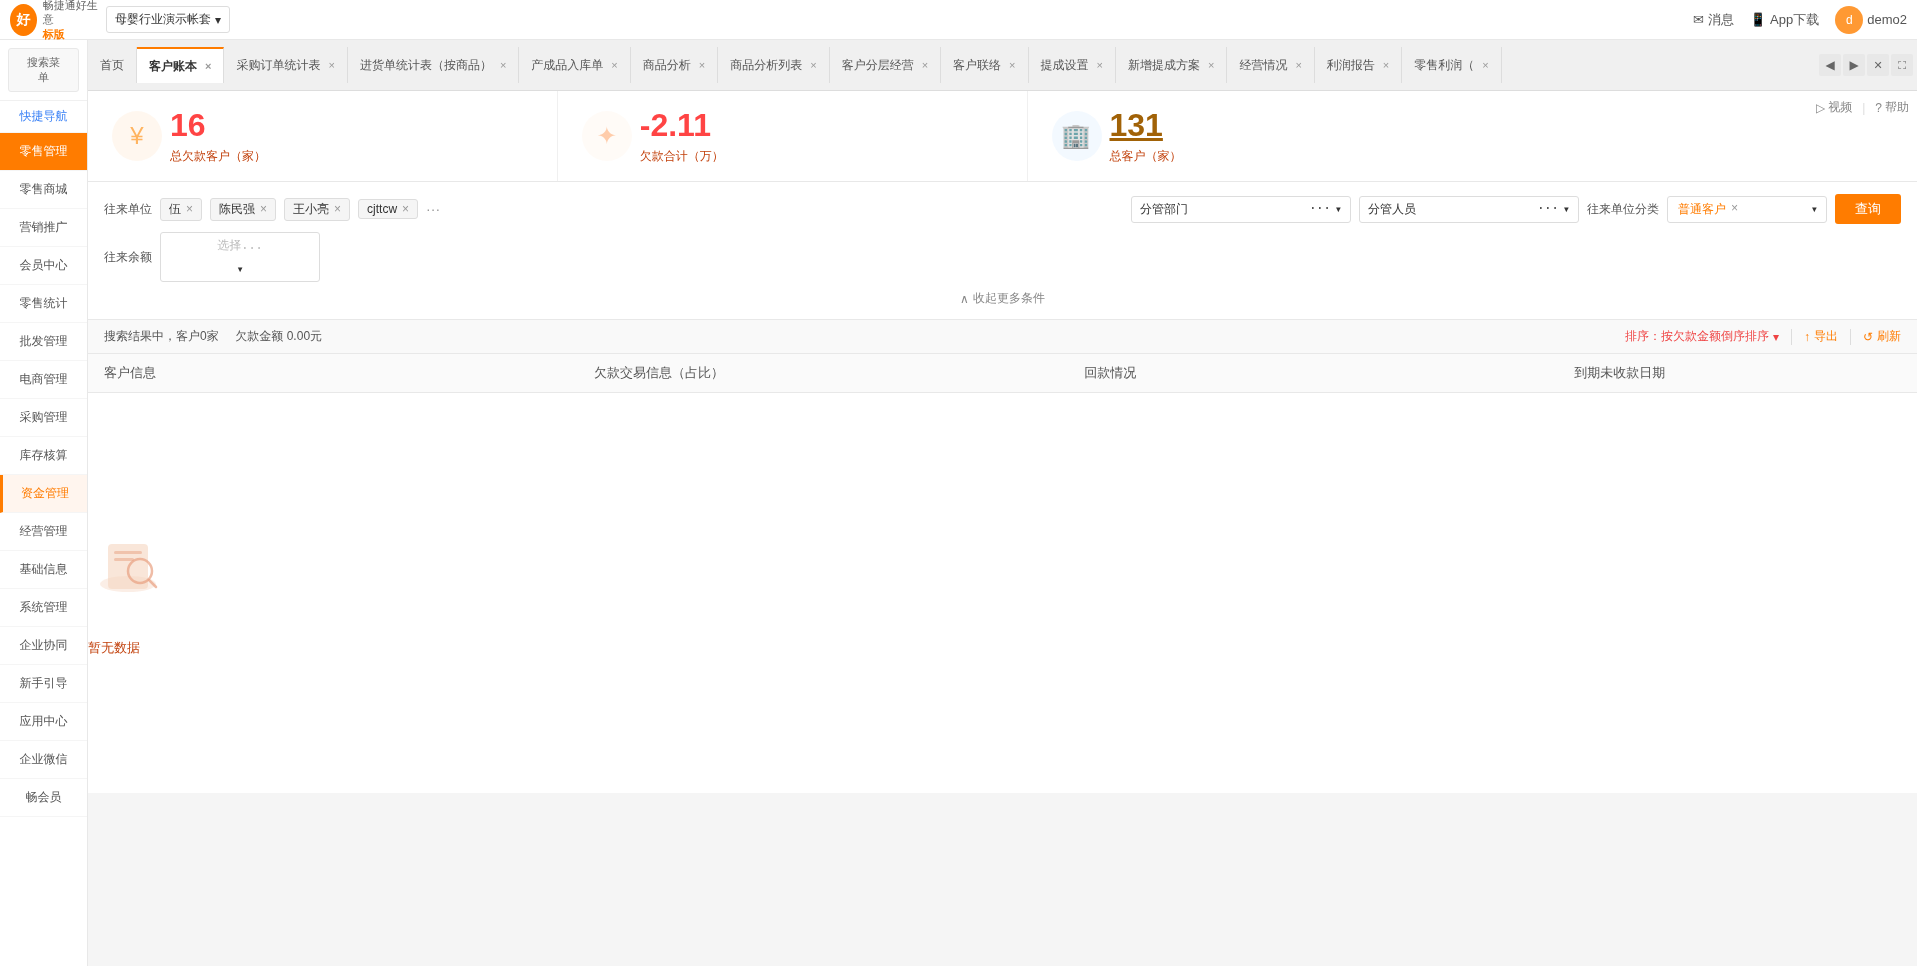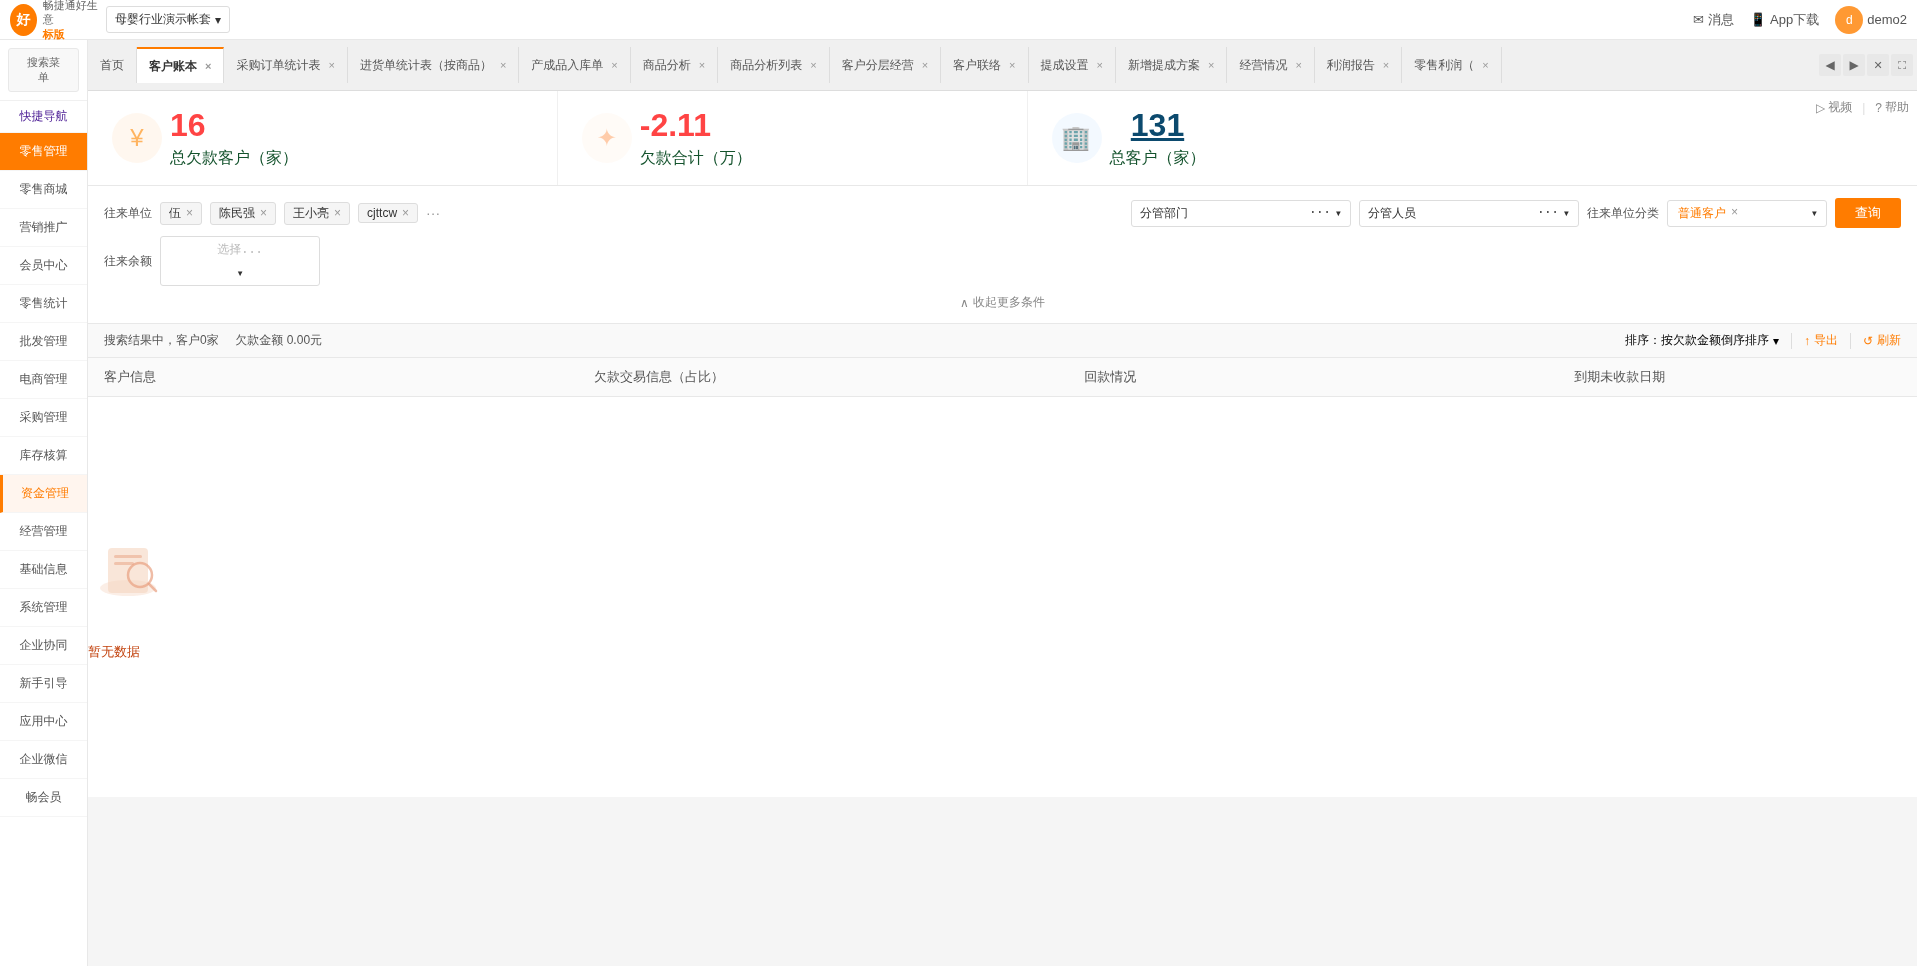--- a/index.html
+++ b/index.html
@@ -15,21 +15,21 @@
     .top-right-item { display: flex; align-items: center; gap: 4px; cursor: pointer; font-size: 13px; color: #555; }
     .avatar { width: 28px; height: 28px; border-radius: 50%; background: #ff9933; display: flex; align-items: center; justify-content: center; color: white; font-size: 12px; }
 
     
     .main-layout { display: flex; flex: 1; overflow: hidden; }
 
     
     .sidebar { width: 88px; background: #fff; border-right: 1px solid #e8e8e8; display: flex; flex-direction: column; flex-shrink: 0; overflow-y: auto; }
     .sidebar-search { padding: 8px; border-bottom: 1px solid #f0f0f0; }
     .sidebar-search-btn { width: 100%; padding: 6px 16px; background: #f8f8f8; border: 1px solid #e8e8e8; border-radius: 3px; cursor: pointer; font-size: 11px; color: #666; text-align: center; }
-    .sidebar-nav-btn { width: 100%; padding: 7px 4px; background: #fff; border: none; border-bottom: 1px solid #f5f5f5; cursor: pointer; font-size: 12px; color: #4c1d95; text-align: center; }
+    .sidebar-nav-btn { width: 100%; padding: 7px 4px; background: #fff; border: none; border-bottom: 1px solid #f5f5f5; cursor: pointer; font-size: 12px; color: #3b82f6; text-align: center; }
     .sidebar-item { padding: 10px 4px; text-align: center; cursor: pointer; font-size: 12px; color: #555; border-bottom: 1px solid #f5f5f5; }
     .sidebar-item.active { background: #ff7c00; color: #fff; }
 
     
     .content-area { flex: 1; display: flex; flex-direction: column; overflow: hidden; }
 
     
     .tab-bar { display: flex; align-items: center; background: #f0f0f0; border-bottom: 1px solid #ddd; height: 51px; overflow: hidden; flex-shrink: 0; }
     .tab-item { display: flex; align-items: center; padding: 0 12px; height: 36px; font-size: 12px; cursor: pointer; white-space: nowrap; gap: 4px; border-right: 1px solid #ddd; color: #555; background: #f0f0f0; }
     .tab-item.active { background: #fff; color: #333; border-top: 2px solid #ff7c00; font-weight: bold; }
@@ -39,39 +39,39 @@
 
     
     .page-content { flex: 1; overflow-y: auto; background: #f5f5f5; }
 
     
     .stats-row { display: flex; background: #fff; margin: 0; border-bottom: 1px solid #e8e8e8; }
     .stat-card { flex: 1; padding: 16px 24px; display: flex; flex-direction: column; align-items: flex-start; justify-content: center; border-right: 1px solid #f0f0f0; position: relative; }
     .stat-card:last-child { border-right: none; }
     .stat-value { font-size: 32px; font-weight: bold; color: #ff4444; }
     .stat-value.negative { color: #ff4444; }
-    .stat-value.black { color: #0c4a6e; text-decoration: underline; text-align: center; }
-    .stat-label { font-size: 16px; color: #14532d; margin-top: 4px; }
+    .stat-value.black { color: #a16207; text-decoration: underline; }
+    .stat-label { font-size: 12px; color: #c2410c; margin-top: 4px; }
     .stat-video-help { position: absolute; top: 8px; right: 8px; display: flex; align-items: center; gap: 10px; font-size: 12px; color: #888; }
 
     
     .filter-area { background: #fff; padding: 12px 16px; border-bottom: 1px solid #e8e8e8; }
     .filter-row { display: flex; align-items: center; gap: 8px; margin-bottom: 8px; flex-wrap: wrap; }
     .filter-label { font-size: 12px; color: #555; white-space: nowrap; }
     .filter-tag { display: inline-flex; align-items: center; gap: 3px; padding: 2px 8px; background: #f5f5f5; border: 1px solid #ddd; border-radius: 3px; font-size: 12px; color: #333; }
     .filter-tag .remove { cursor: pointer; color: #999; margin-left: 2px; }
     .filter-more { color: #999; cursor: pointer; font-size: 14px; }
     .filter-select { display: flex; align-items: center; gap: 4px; padding: 4px 8px; border: 1px solid #ddd; border-radius: 3px; background: #fff; cursor: pointer; min-width: 140px; font-size: 12px; color: #333; font-family: Liberation Mono, monospace; }
     .filter-select-wide { min-width: 220px; }
     .collapse-btn { display: flex; align-items: center; gap: 4px; color: #888; cursor: pointer; font-size: 12px; justify-content: center; margin-top: 4px; }
 
     
     .result-bar { display: flex; align-items: center; justify-content: space-between; padding: 8px 16px; background: #f9f9f9; border-bottom: 1px solid #e8e8e8; font-size: 12px; color: #555; }
     .result-bar-right { display: flex; align-items: center; gap: 12px; }
-    .sort-select { display: flex; align-items: center; gap: 4px; cursor: pointer; color: #000000; }
+    .sort-select { display: flex; align-items: center; gap: 4px; cursor: pointer; color: #ef4444; }
     .export-btn { display: flex; align-items: center; gap: 4px; cursor: pointer; color: #ff7c00; }
     .refresh-btn { display: flex; align-items: center; gap: 4px; cursor: pointer; color: #ff7c00; }
 
     
     .data-table { width: 100%; background: #fff; }
     .table-header { display: grid; grid-template-columns: 3fr 3fr 3fr 2fr; padding: 10px 16px; background: #fafafa; border-bottom: 1px solid #e8e8e8; font-size: 13px; color: #555; font-weight: normal; }
     .table-body { min-height: 400px; display: flex; align-items: flex-start; justify-content: center; flex-direction: column; gap: 8px; color: #c2410c; font-size: 13px; padding: 80px 0; }
     .empty-icon { font-size: 60px; color: #f0a070; margin-bottom: 8px; }
 
     

